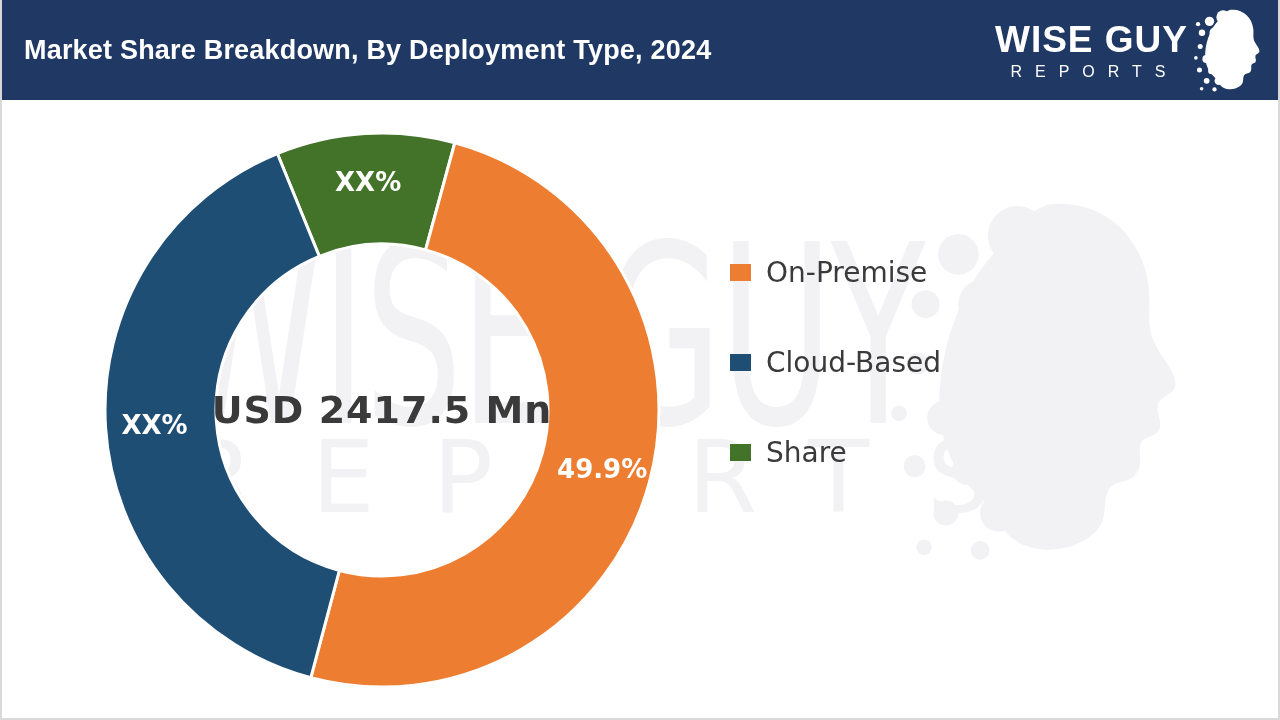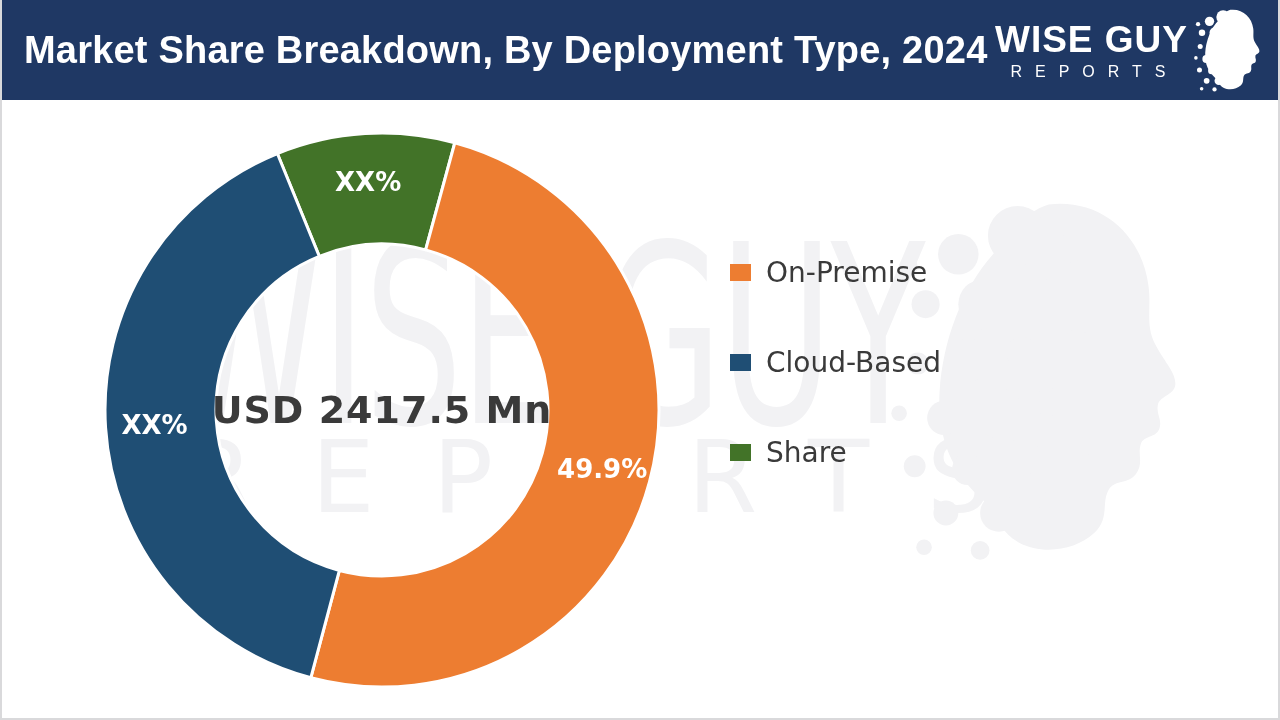--- a/index.html
+++ b/index.html
@@ -5,21 +5,21 @@
   html,body{margin:0;padding:0;}
   body{width:1280px;height:720px;overflow:hidden;background:#fff;
        font-family:"DejaVu Sans","Liberation Sans",sans-serif;}
   .frame{width:1280px;height:720px;box-sizing:border-box;
          border-left:2px solid #D9D9DB;border-right:2px solid #D9D9DB;border-bottom:2px solid #D9D9DB;
          display:flex;flex-direction:column;}
   
   .header{height:100px;flex:0 0 100px;display:flex;align-items:center;justify-content:space-between;
           padding:0 16px 0 22px;box-sizing:border-box;}
   .page-title{color:#fff;font-family:"Liberation Sans",sans-serif;font-weight:bold;
-              font-size:38px;letter-spacing:.2px;margin:0;}
+              font-size:27px;letter-spacing:.2px;margin:0;}
   .logo{display:flex;align-items:center;gap:2px;}
   .logo-text{display:flex;flex-direction:column;align-items:center;line-height:1;}
   .logo-wordmark{color:#fff;font-family:"Liberation Sans",sans-serif;font-weight:bold;
                  font-size:37px;letter-spacing:1px;white-space:nowrap;}
   .logo-subtext{color:#fff;font-family:"Liberation Sans",sans-serif;font-size:16px;
                 letter-spacing:13px;margin-top:6px;text-indent:6px;white-space:nowrap;}
   .logo-face{width:72px;height:86px;color:#fff;flex:0 0 auto;}
   
   .main{position:relative;flex:1;background:#fff;overflow:hidden;}
   

